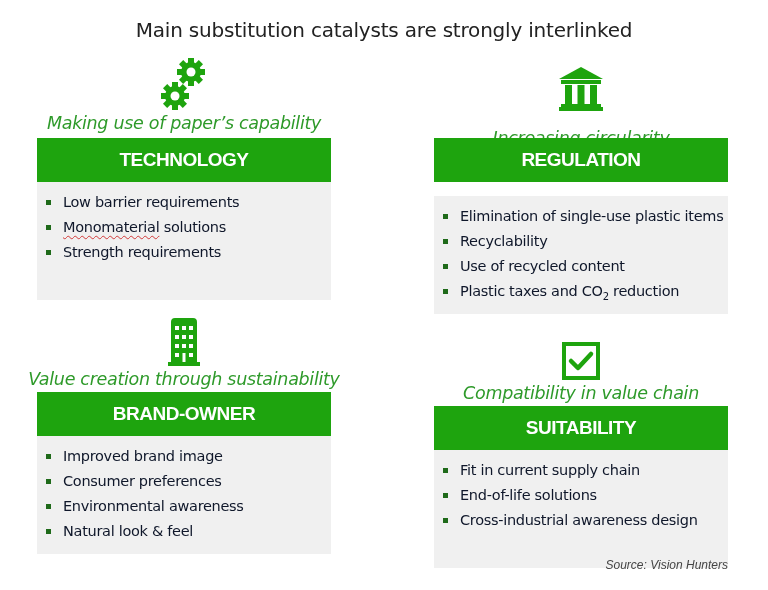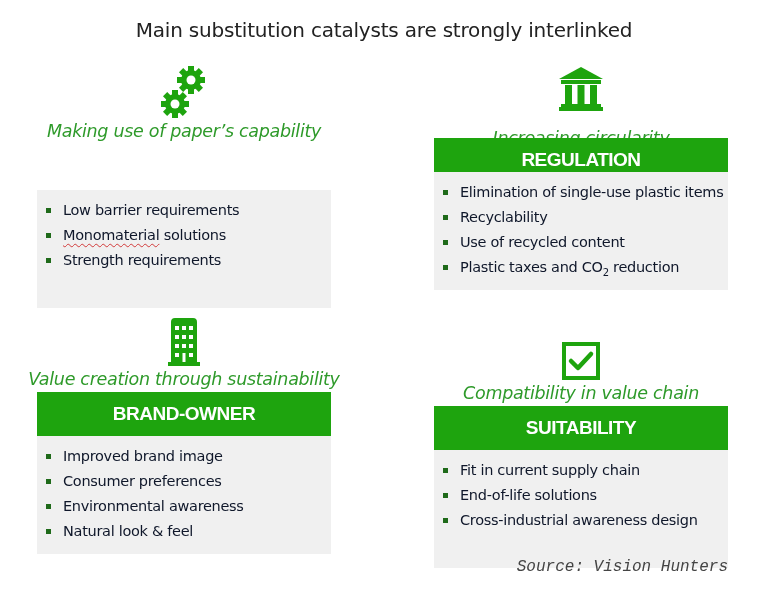--- a/index.html
+++ b/index.html
@@ -29,30 +29,30 @@
   .box ul { list-style: none; margin: 0; padding: 8px 0 0 9px; }
   .box li {
     position: relative; font-size: 14.5px; line-height: 25px; color: #0f172a; padding-left: 17px;
     white-space: nowrap; font-family: "DejaVu Sans", sans-serif; letter-spacing: -0.3px;
   }
   .box li .bullet {
     position: absolute; left: 0; top: 10px; width: 5px; height: 5px; background: #1f6a1a;
   }
   .spell { text-decoration: underline wavy #d23a3a; text-decoration-thickness: 1px; text-underline-offset: 3px; }
   .source {
-    position: absolute; right: 40px; top: 558px; font-style: italic; font-size: 16px; color: #444444;
-    font-family: Liberation Mono, monospace;
+    position: absolute; right: 40px; top: 558px; font-style: italic; font-size: 12px; color: #444444;
+    font-family: Liberation Sans, sans-serif;
   }
 </style>
 </head>
 <body>
 
 <div class="title">Main substitution catalysts are strongly interlinked</div>
 
-<div class="quad" style="left:37px; top:8px; height:236px;">
+<div class="quad" style="left:37px; top:0; height:236px;">
   <svg class="icon" style="left:121px; top:55px;" width="50" height="56" viewBox="0 0 50 56">
     <g fill="#1ea40e">
       <g transform="translate(33,17)">
         <circle r="10"></circle>
         <g>
           <rect x="-3" y="-14" width="6" height="7"></rect>
             <rect x="-3" y="7" width="6" height="7"></rect>
           <rect x="-14" y="-3" width="7" height="6"></rect>
             <rect x="7" y="-3" width="7" height="6"></rect>
           <rect x="-3" y="-14" width="6" height="7" transform="rotate(45)"></rect>
@@ -72,20 +72,21 @@
           <rect x="-3" y="-14" width="6" height="7" transform="rotate(45)"></rect>
             <rect x="-3" y="7" width="6" height="7" transform="rotate(45)"></rect>
           <rect x="-14" y="-3" width="7" height="6" transform="rotate(45)"></rect>
             <rect x="7" y="-3" width="7" height="6" transform="rotate(45)"></rect>
         </g>
         <circle r="4.5" fill="#ffffff"></circle>
       </g>
     </g>
   </svg>
   <div class="subtitle" style="top:113px;">Making use of paper’s capability</div>
+  <div class="header" style="top:138px;">TECHNOLOGY</div>
   <div class="box" style="top:182px;">
     <ul>
       <li><span class="bullet"></span><span>Low barrier requirements</span></li>
       <li><span class="bullet"></span></li>
       <li><span class="bullet"></span><span class="spell">Monomaterial</span> <span>solutions</span></li>
       <li><span class="bullet"></span><span>Strength requirements</span></li>
     </ul>
   </div>
 </div>
 
@@ -96,21 +97,21 @@
       <rect x="3" y="14" width="40" height="4"></rect>
       <rect x="7" y="19" width="7" height="19"></rect>
       <rect x="19.5" y="19" width="7" height="19"></rect>
       <rect x="32" y="19" width="7" height="19"></rect>
       <rect x="3" y="38" width="40" height="3"></rect>
       <rect x="1" y="41" width="44" height="4"></rect>
     </g>
   </svg>
   <div class="subtitle" style="top:113px;margin-top:15px;">Increasing circularity</div>
   <div class="header" style="top:138px;">REGULATION</div>
-  <div class="box" style="top:172px;">
+  <div class="box" style="top:196px;">
     <ul>
       <li><span class="bullet"></span><span>Elimination of single-use plastic items</span></li>
       <li><span class="bullet"></span><span>Recyclability</span></li>
       <li><span class="bullet"></span><span>Use of recycled content</span></li>
       <li><span class="bullet"></span><span>Plastic taxes and CO</span><sub style="font-size:10px;">2</sub> <span>reduction</span></li>
     </ul>
   </div>
 </div>
 
 <div class="quad" style="left:37px; top:0; height:560px;">

